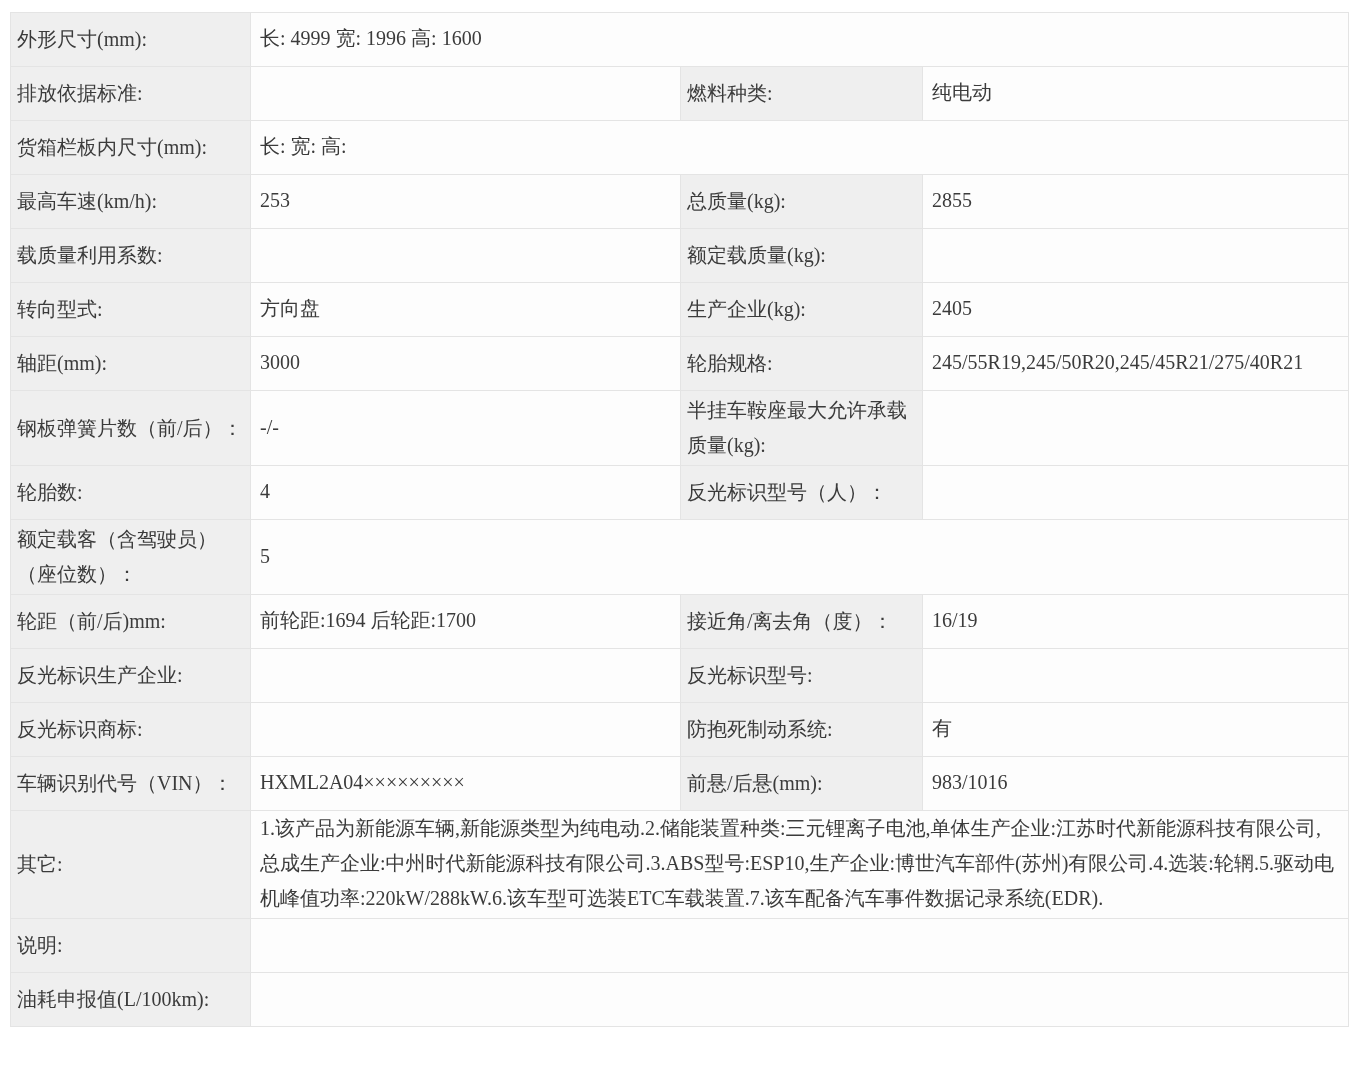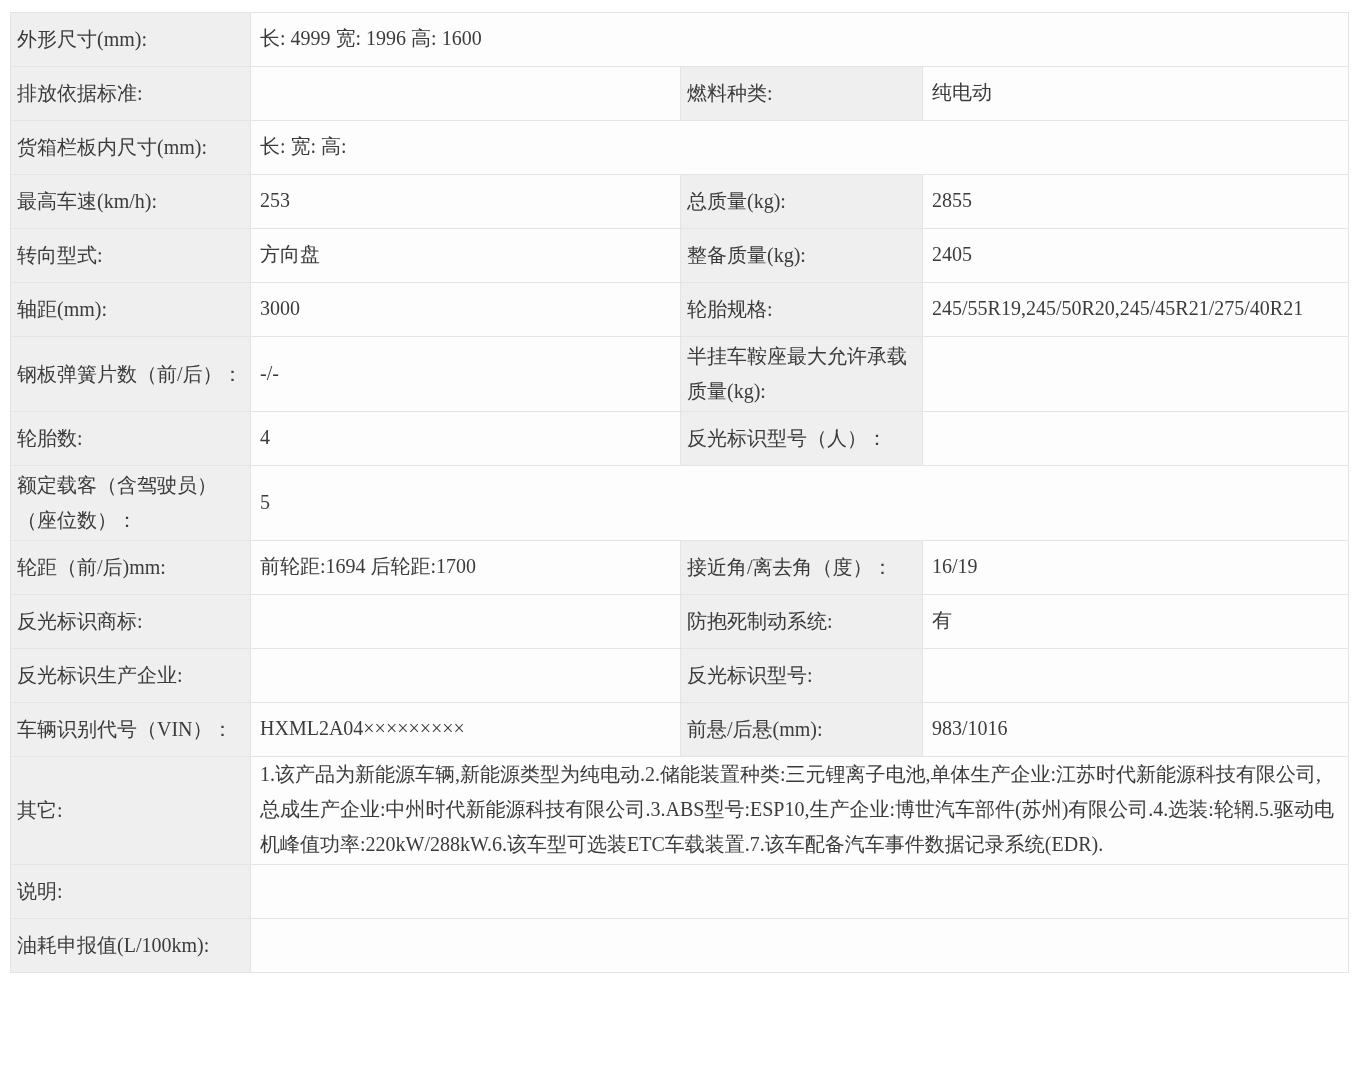--- a/index.html
+++ b/index.html
@@ -69,23 +69,29 @@
           <td class="label">货箱栏板内尺寸(mm):</td>
           <td class="value" colspan="3">长: 宽: 高:</td>
         </tr>
         <tr>
           <td class="label">最高车速(km/h):</td>
           <td class="value">253</td>
           <td class="label">总质量(kg):</td>
           <td class="value">2855</td>
         </tr>
         <tr>
+          <td class="label">载质量利用系数:</td>
+          <td class="value"></td>
+          <td class="label">额定载质量(kg):</td>
+          <td class="value"></td>
+        </tr>
+        <tr>
           <td class="label">转向型式:</td>
           <td class="value">方向盘</td>
-          <td class="label">整备质量(kg):</td>
+          <td class="label">生产企业(kg):</td>
           <td class="value">2405</td>
         </tr>
         <tr>
           <td class="label">轴距(mm):</td>
           <td class="value">3000</td>
           <td class="label">轮胎规格:</td>
           <td class="value">245/55R19,245/50R20,245/45R21/275/40R21</td>
         </tr>
         <tr style="height: 74px;">
           <td class="label">钢板弹簧片数（前/后）：</td>
@@ -103,30 +109,30 @@
           <td class="label">额定载客（含驾驶员）（座位数）：</td>
           <td class="value" colspan="3">5</td>
         </tr>
         <tr>
           <td class="label">轮距（前/后)mm:</td>
           <td class="value">前轮距:1694 后轮距:1700</td>
           <td class="label">接近角/离去角（度）：</td>
           <td class="value">16/19</td>
         </tr>
         <tr>
+          <td class="label">反光标识生产企业:</td>
+          <td class="value"></td>
+          <td class="label">反光标识型号:</td>
+          <td class="value"></td>
+        </tr>
+        <tr>
           <td class="label">反光标识商标:</td>
           <td class="value"></td>
           <td class="label">防抱死制动系统:</td>
           <td class="value">有</td>
-        </tr>
-        <tr>
-          <td class="label">反光标识生产企业:</td>
-          <td class="value"></td>
-          <td class="label">反光标识型号:</td>
-          <td class="value"></td>
         </tr>
         <tr>
           <td class="label">车辆识别代号（VIN）：</td>
           <td class="value">HXML2A04×××××××××</td>
           <td class="label">前悬/后悬(mm):</td>
           <td class="value">983/1016</td>
         </tr>
         <tr style="height: 106px;">
           <td class="label">其它:</td>
           <td class="value" colspan="3">1.该产品为新能源车辆,新能源类型为纯电动.2.储能装置种类:三元锂离子电池,单体生产企业:江苏时代新能源科技有限公司,总成生产企业:中州时代新能源科技有限公司.3.ABS型号:ESP10,生产企业:博世汽车部件(苏州)有限公司.4.选装:轮辋.5.驱动电机峰值功率:220kW/288kW.6.该车型可选装ETC车载装置.7.该车配备汽车事件数据记录系统(EDR).</td>

